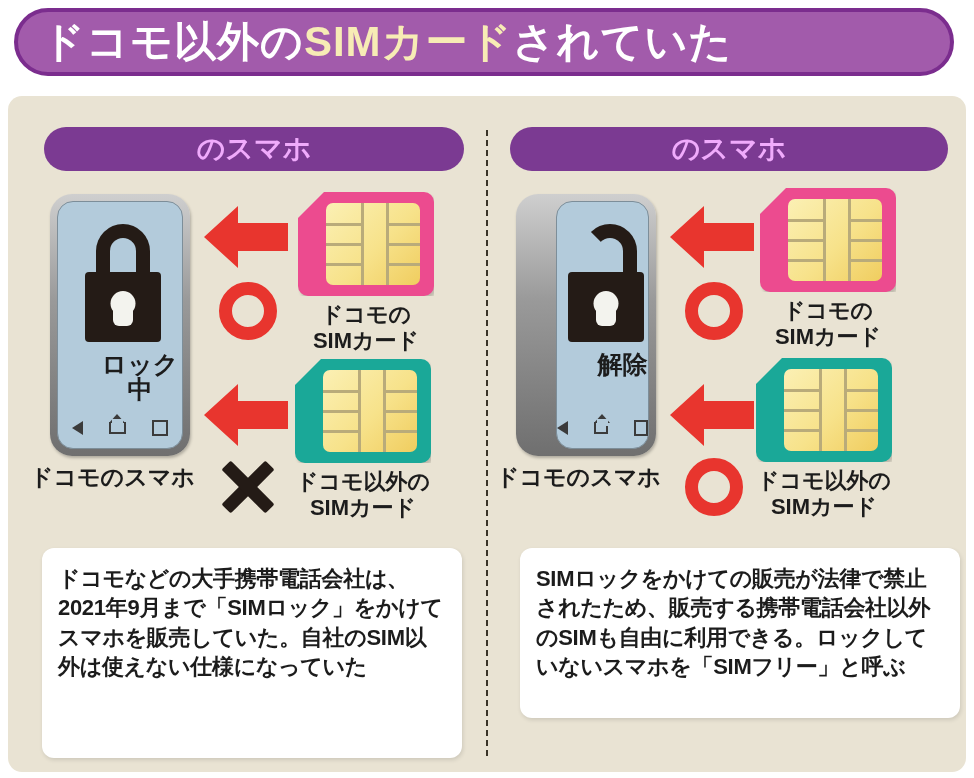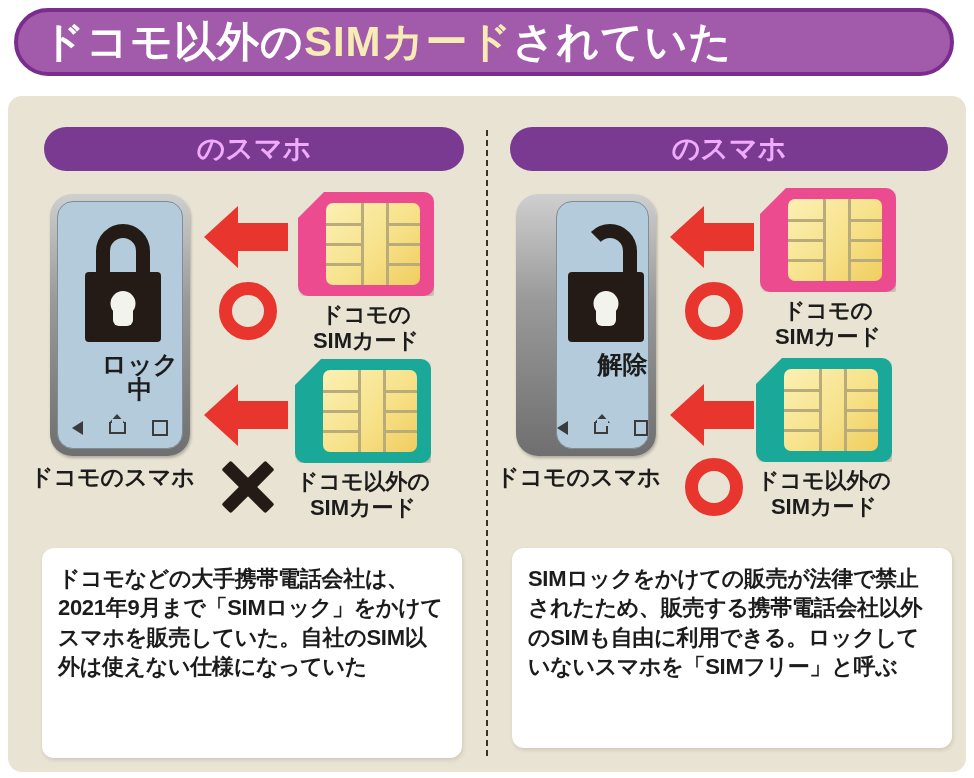--- a/index.html
+++ b/index.html
@@ -351,21 +351,21 @@
   .caption {
     position: absolute;
     top: 452px;
     background: #ffffff;
     border-radius: 12px;
     box-sizing: border-box;
     padding: 16px 14px 12px 16px;
     box-shadow: 1px 2px 4px rgba(0,0,0,0.12);
   }
   .panel-left  .caption { left: 34px; width: 420px; height: 210px; }
-  .panel-right .caption { left: 24px; width: 440px; height: 200px; }
+  .panel-right .caption { left: 32px; width: 440px; height: 170px; }
 
   .caption p {
     margin: 0;
     font-size: 22px;
     font-weight: bold;
     color: #1c1c1c;
     line-height: 1.33;
     letter-spacing: -0.3px;
   }
 </style>

